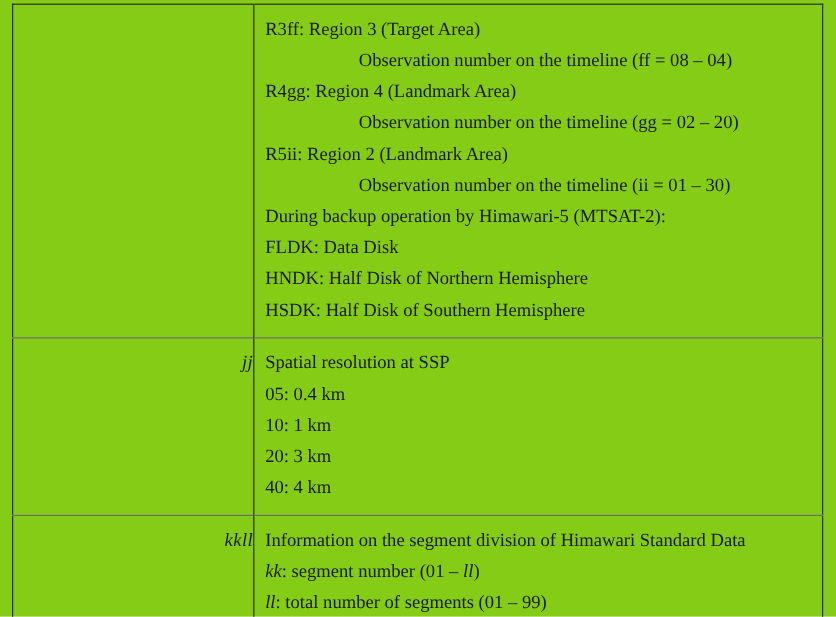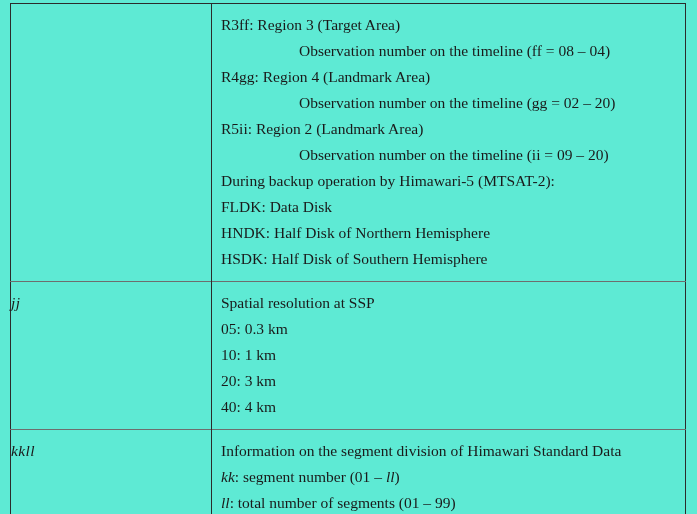--- a/index.html
+++ b/index.html
@@ -12,21 +12,21 @@
     height: 514px;
     font-family: "Liberation Serif", "DejaVu Serif", serif;
     color: #1a1a1a;
     overflow: hidden;
   }
 
   .page {
     position: relative;
     width: 697px;
     height: 514px;
-    background: #5eead4;
+    background: #84cc16;
   }
 
   .doc-table {
     position: absolute;
     left: 10px;
     top: 3px;
     width: 676px;
     border-collapse: collapse;
     table-layout: fixed;
     border-left: 1.3px solid #2b2b2b;
@@ -36,21 +36,21 @@
   }
 
   .doc-table tr + tr > td {
     border-top: 1.3px solid #6e6e6e;
   }
 
   td.label-cell {
     width: 200px;
     border-right: 1.3px solid #2b2b2b;
     vertical-align: top;
-    text-align: left;
+    text-align: right;
     padding: 0;
   }
 
   td.body-cell {
     vertical-align: top;
     padding: 0;
   }
 
   .cell-inner {
     padding: 8px 0 9px 0;
@@ -91,38 +91,38 @@
               <span class="label-text" style="font-style: normal;"></span>
             </div>
           </td>
           <td class="body-cell">
             <div class="cell-inner">
               <div class="line">R3ff: Region 3 (Target Area)</div>
               <div class="line indent">Observation number on the timeline (ff = 08 – 04)</div>
               <div class="line">R4gg: Region 4 (Landmark Area)</div>
               <div class="line indent">Observation number on the timeline (gg = 02 – 20)</div>
               <div class="line">R5ii: Region 2 (Landmark Area)</div>
-              <div class="line indent">Observation number on the timeline (ii = 09 – 20)</div>
+              <div class="line indent">Observation number on the timeline (ii = 01 – 30)</div>
               <div class="line">During backup operation by Himawari-5 (MTSAT-2):</div>
               <div class="line">FLDK: Data Disk</div>
               <div class="line">HNDK: Half Disk of Northern Hemisphere</div>
               <div class="line">HSDK: Half Disk of Southern Hemisphere</div>
             </div>
           </td>
         </tr>
         <tr>
           <td class="label-cell">
             <div class="cell-inner">
               <span class="label-text">jj</span>
             </div>
           </td>
           <td class="body-cell">
             <div class="cell-inner">
               <div class="line">Spatial resolution at SSP</div>
-              <div class="line">05: 0.3 km</div>
+              <div class="line">05: 0.4 km</div>
               <div class="line">10: 1 km</div>
               <div class="line">20: 3 km</div>
               <div class="line">40: 4 km</div>
             </div>
           </td>
         </tr>
         <tr>
           <td class="label-cell">
             <div class="cell-inner">
               <span class="label-text">kkll</span>

